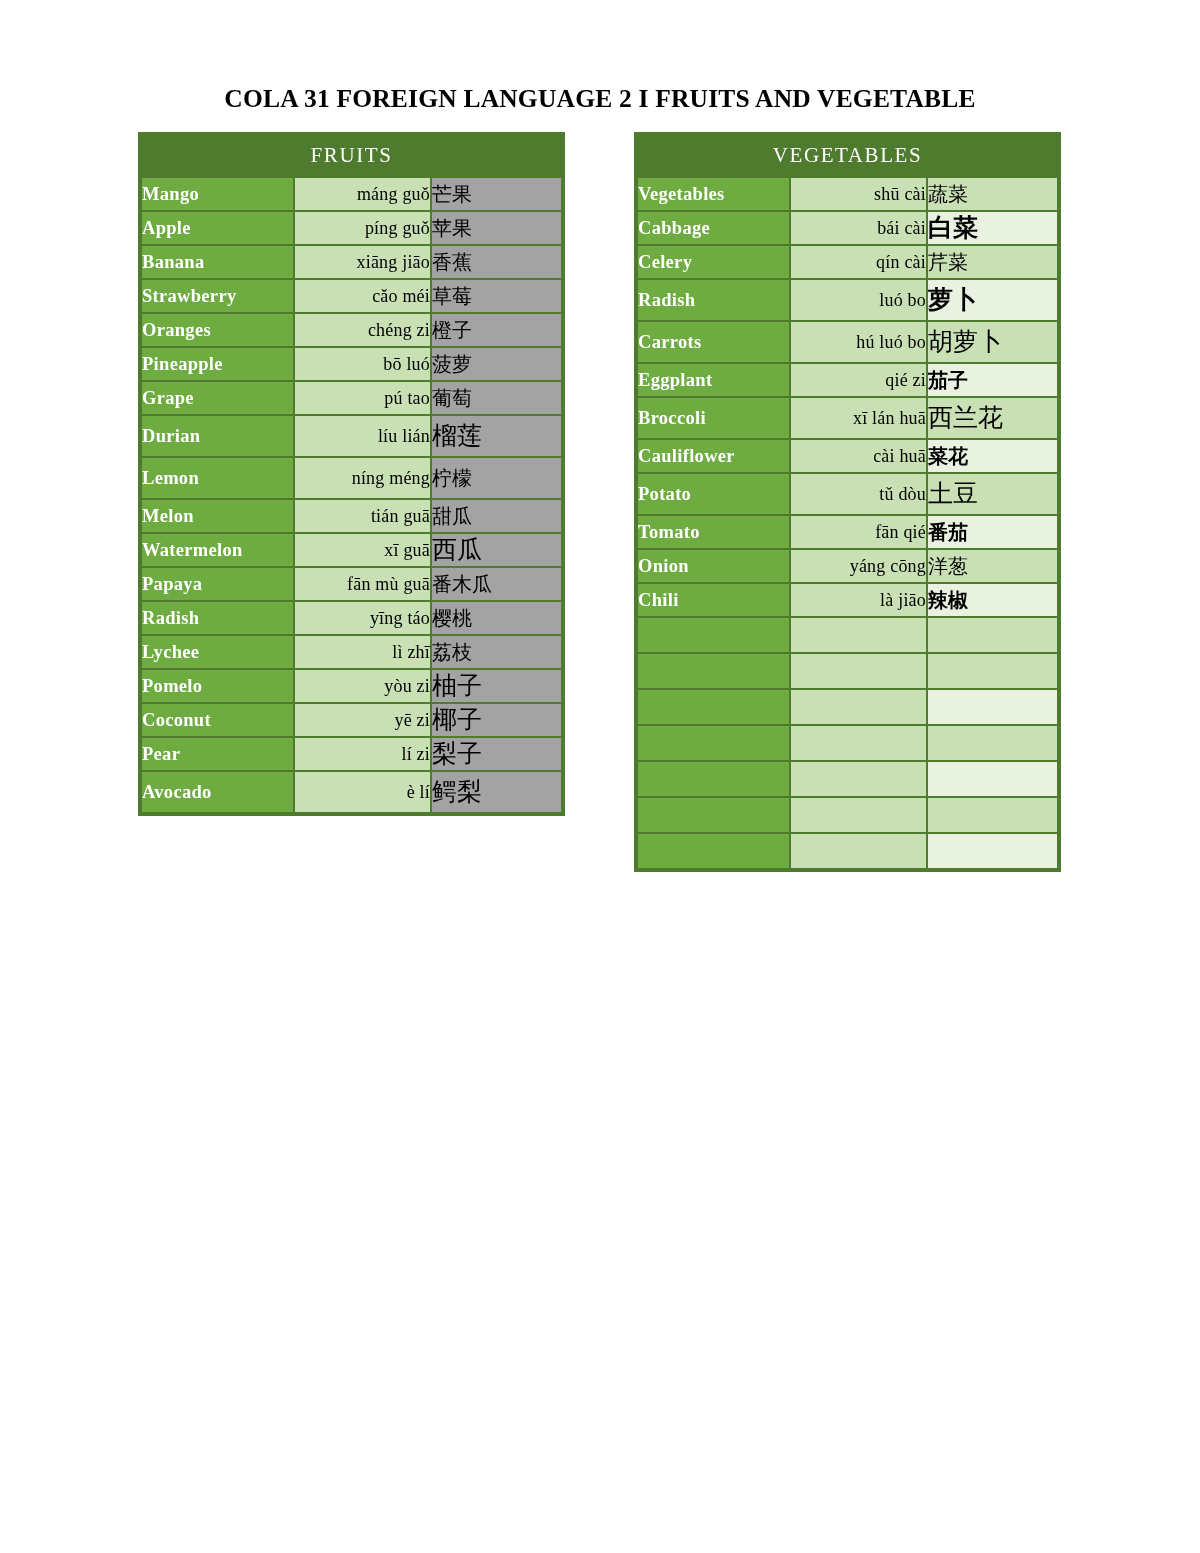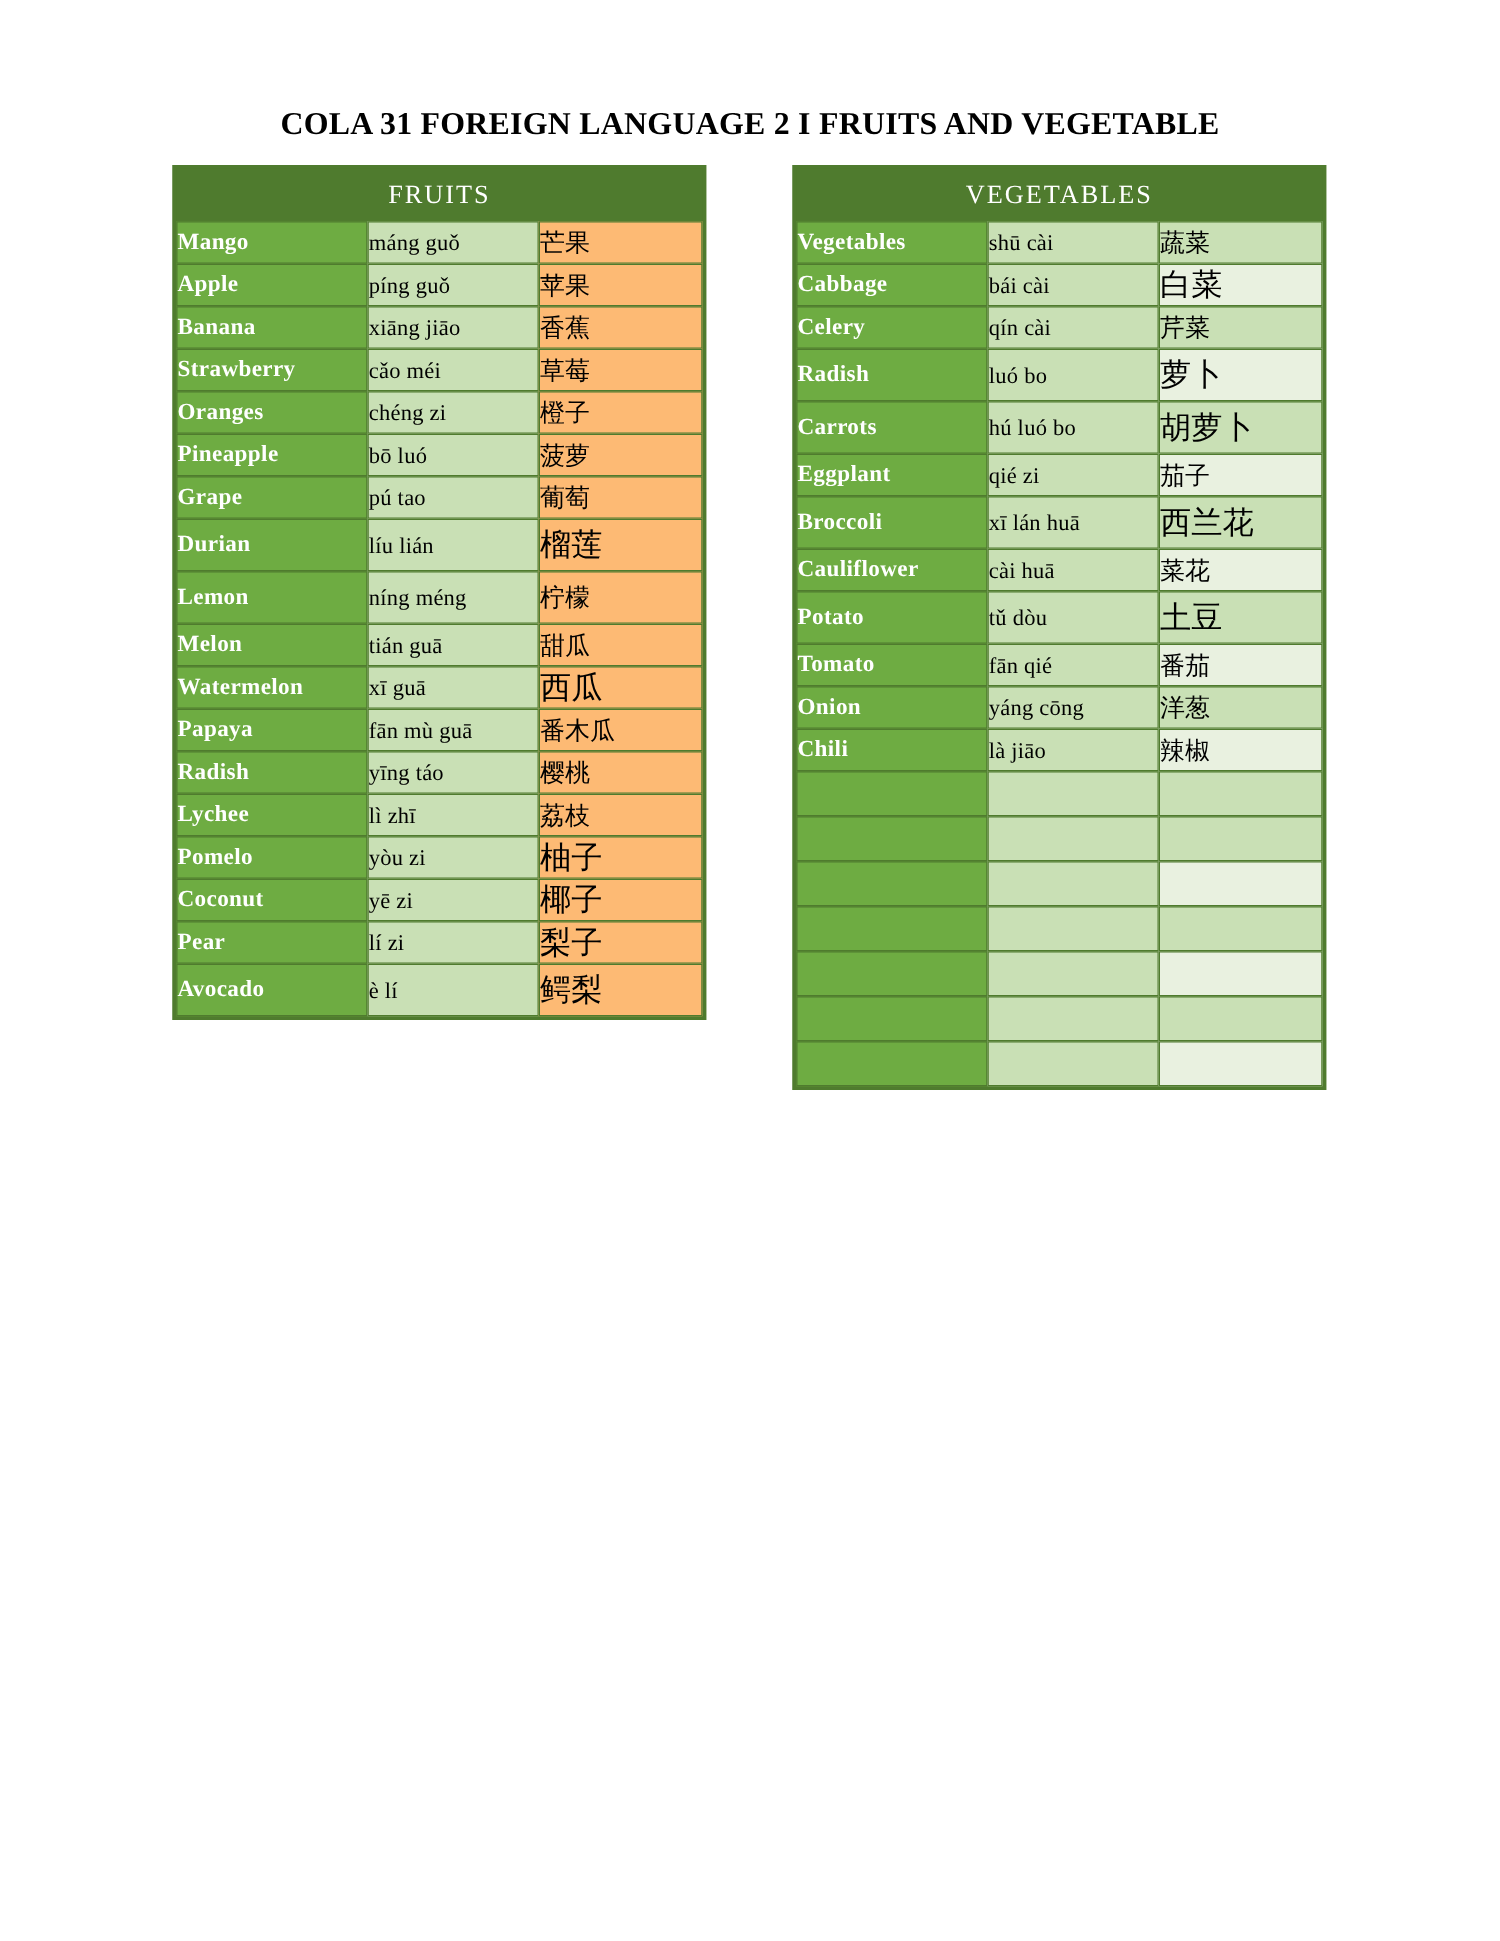--- a/index.html
+++ b/index.html
@@ -92,33 +92,34 @@
     letter-spacing: 0.3px;
   }
 
   .cell-pinyin {
     background: #C9E0B5;
     color: #000000;
     font-size: 18px;
     font-family: "Liberation Serif", "DejaVu Serif", serif;
     padding: 3px 0 4px 9px;
     letter-spacing: 0.2px;
+    text-align: right;
   }
 
   .cell-hanzi {
-    background: #fdba74;
+    background: #a3a3a3;
     color: #000000;
     font-size: 20px;
     font-family: "DejaVu Sans", "Liberation Sans", sans-serif;
     padding: 3px 0 4px 9px;
     line-height: 1.05;
   }
 
   .cell-hanzi.shade-dark  { background: #C9E0B5; }
-  .cell-hanzi.shade-light { background: #E9F1E0; }
+  .cell-hanzi.shade-light { background: #E9F1E0; font-weight: bold; }
 
   .cell-hanzi.big { font-size: 25px; }
 
   .row-tall td { height: 40px; }
 
   .cell-term.empty,
   .cell-pinyin.empty,
   .cell-hanzi.empty { height: 34px; }
 </style>
 </head>

